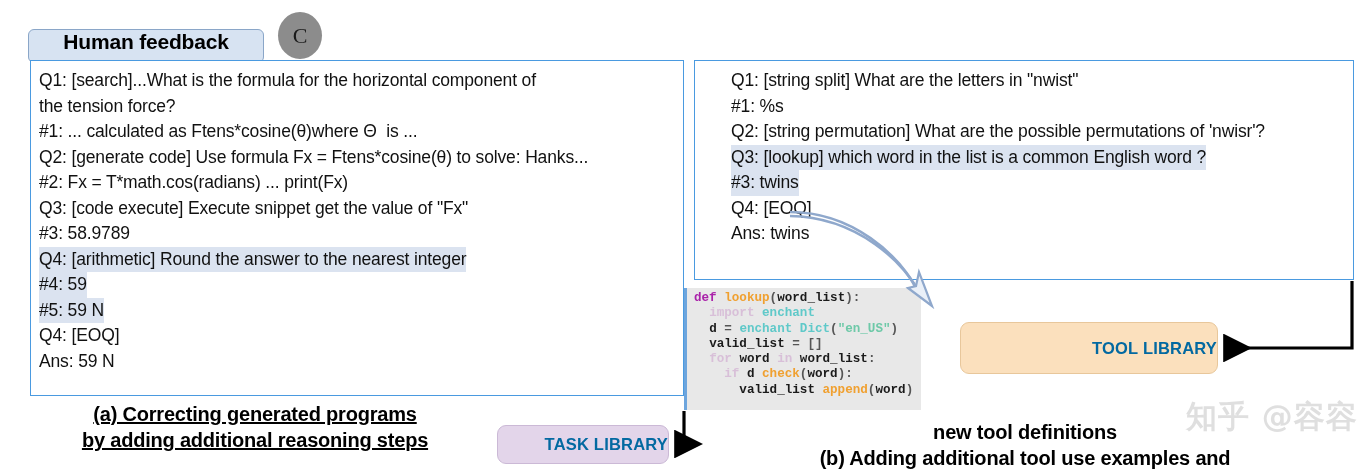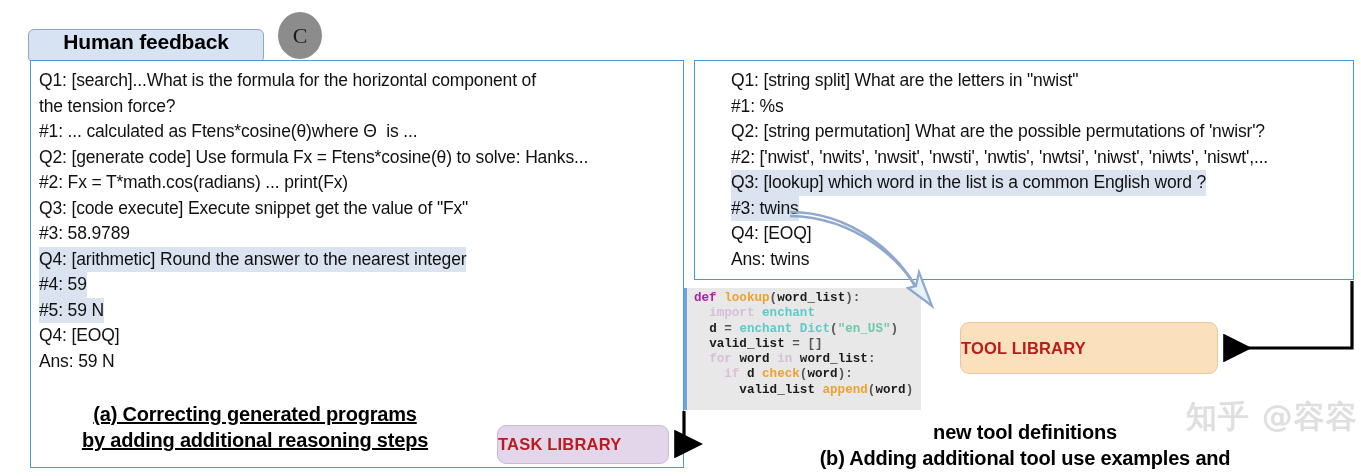--- a/index.html
+++ b/index.html
@@ -33,21 +33,21 @@
   }
 
   
   .panel {
     position: absolute;
     background: #ffffff;
     border: 1.7px solid #4a9ae0;
     padding: 7px 8px 6px 8px;
     overflow: hidden;
   }
-  .panel.left  { left: 30px;  top: 60px; width: 654px; height: 408px; }
+  .panel.left  { left: 30px;  top: 60px; width: 654px; height: 336px; }
   .panel.right { left: 694px; top: 60px; width: 660px; height: 220px; padding-left: 36px; }
 
   .line {
     font-size: 17.5px;
     line-height: 25.5px;
     color: #111;
     white-space: pre;
     display: block;
     width: max-content;
     max-width: 100%;
@@ -74,22 +74,22 @@
   .k-fname   { color: #f0a030; }      
   .k-ident   { color: #1a1a1a; }
   .k-mod     { color: #5fc9c9; }      
   .k-str     { color: #6ec9a8; }
   .k-punct   { color: #555; }
   .k-meth    { color: #f0a030; }
 
   
   .pill {
     position: absolute;
-    display: flex; align-items: center; justify-content: flex-start;
-    font-size: 16.5px; font-weight: bold; color: #b91c1c;
+    display: flex; align-items: center; justify-content: flex-end;
+    font-size: 16.5px; font-weight: bold; color: #0369a1;
     border-radius: 9px;
     letter-spacing: 0.2px;
   }
   .pill.task {
     left: 497px; top: 425px; width: 172px; height: 39px;
     background: #e3d5ea; border: 1.3px solid #cbb9d6;
   }
   .pill.tool {
     left: 960px; top: 322px; width: 258px; height: 52px;
     background: #fbe0bd; border: 1.3px solid #e8c79b;
@@ -143,21 +143,20 @@
       <span class="line hl">#4: 59</span>
       <span class="line hl">#5: 59 N</span>
       <span class="line">Q4: [EOQ]</span>
       <span class="line">Ans: 59 N</span>
     </div>
 
   <div class="panel right" id="right-panel">
       <span class="line">Q1: [string split] What are the letters in "nwist"</span>
       <span class="line">#1: %s</span>
       <span class="line">Q2: [string permutation] What are the possible permutations of 'nwisr'?</span>
-      <span class="line">#2: ['nwist', 'nwits', 'nwsit', 'nwsti', 'nwtis', 'nwtsi', 'niwst', 'niwts', 'niswt',...</span>
       <span class="line hl">Q3: [lookup] which word in the list is a common English word ?</span>
       <span class="line hl">#3: twins</span>
       <span class="line">Q4: [EOQ]</span>
       <span class="line">Ans: twins</span>
     </div>
 
   <div class="codeblock" id="codeblock"><div><span class="k-def">def</span> <span class="k-fname">lookup</span><span class="k-punct">(</span><span class="k-ident">word_list</span><span class="k-punct">)</span><span class="k-punct">:</span></div><div>  <span class="k-kw">import</span> <span class="k-mod">enchant</span></div><div>  <span class="k-ident">d</span> <span class="k-punct">=</span> <span class="k-mod">enchant</span> <span class="k-mod">Dict</span><span class="k-punct">(</span><span class="k-str">"en_US"</span><span class="k-punct">)</span></div><div>  <span class="k-ident">valid_list</span> <span class="k-punct">=</span> <span class="k-punct">[</span><span class="k-punct">]</span></div><div>  <span class="k-kw">for</span> <span class="k-ident">word</span> <span class="k-kw">in</span> <span class="k-ident">word_list</span><span class="k-punct">:</span></div><div>    <span class="k-kw">if</span> <span class="k-ident">d</span> <span class="k-meth">check</span><span class="k-punct">(</span><span class="k-ident">word</span><span class="k-punct">)</span><span class="k-punct">:</span></div><div>      <span class="k-ident">valid_list</span> <span class="k-meth">append</span><span class="k-punct">(</span><span class="k-ident">word</span><span class="k-punct">)</span></div></div>
 
   <div class="pill task">
     <span>TASK LIBRARY</span>

